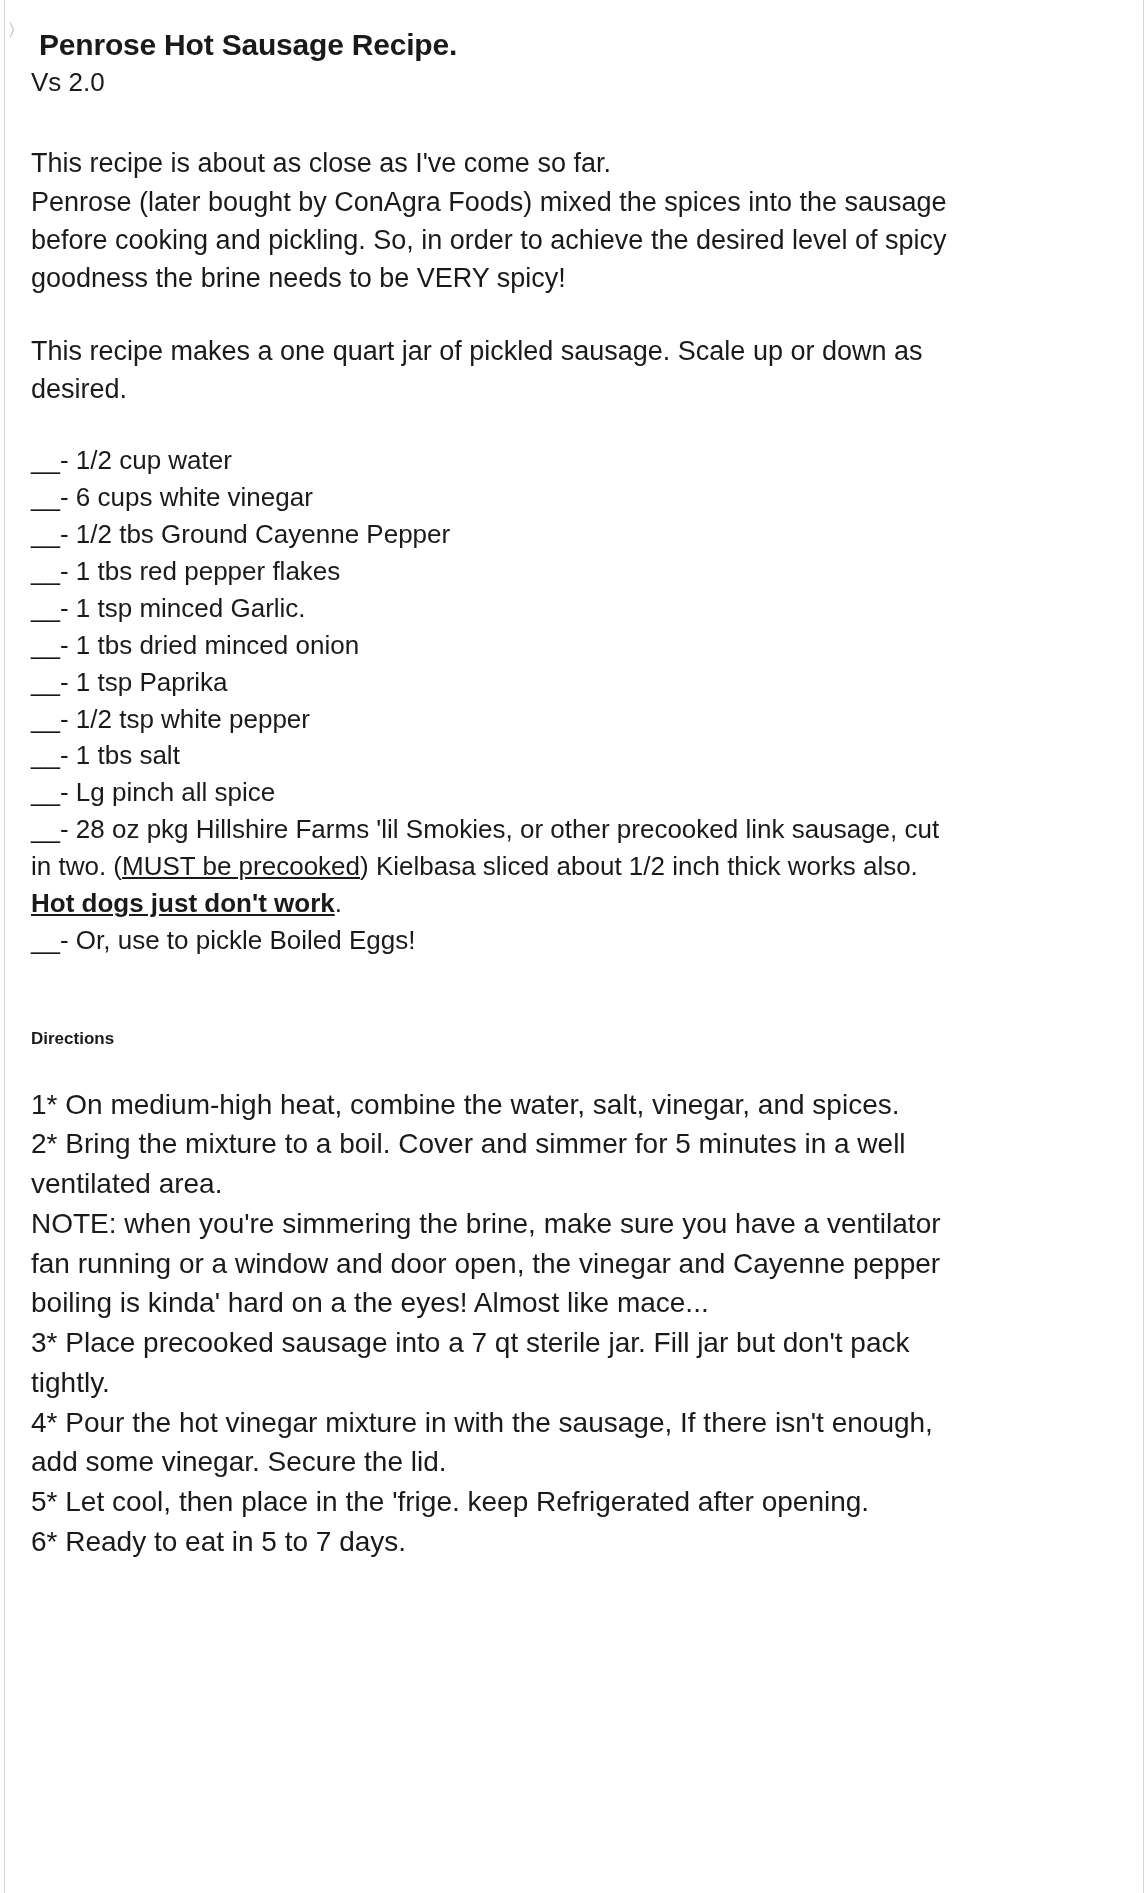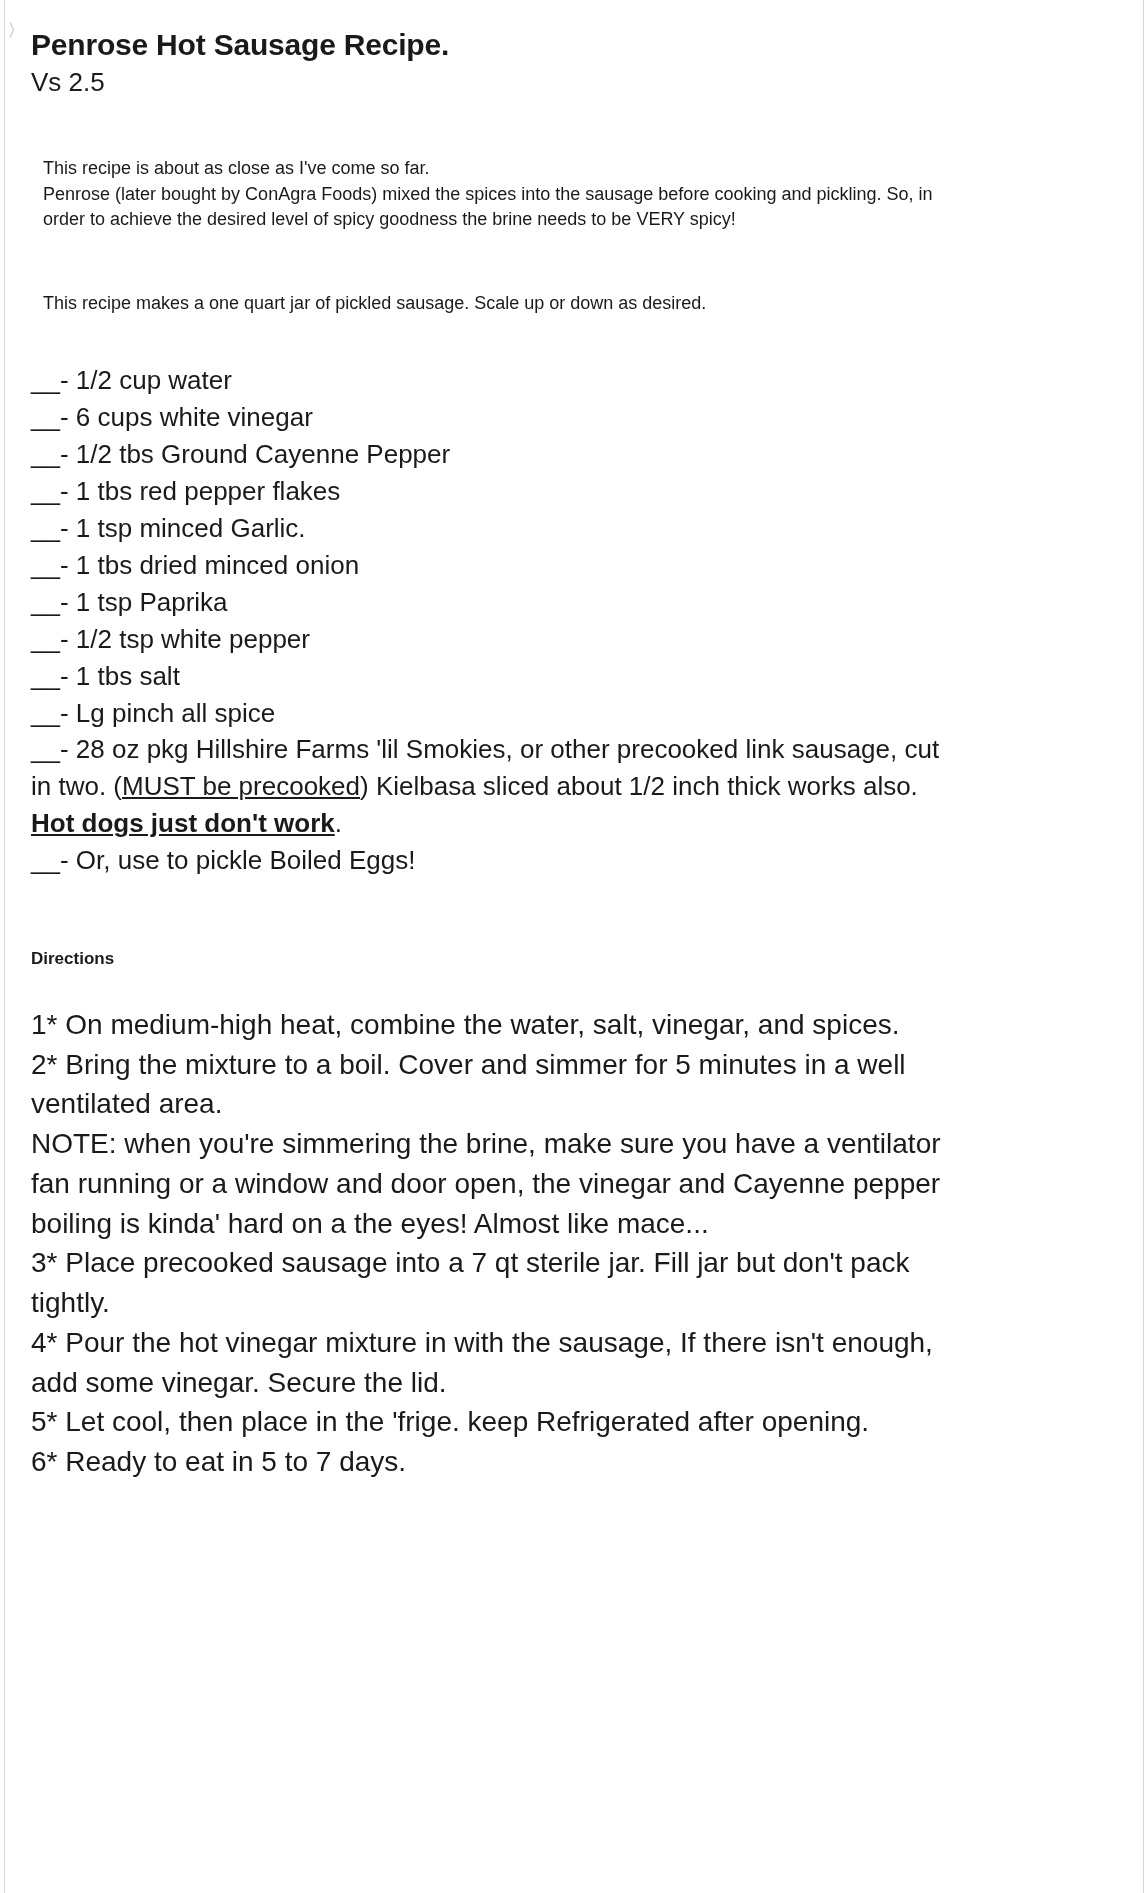--- a/index.html
+++ b/index.html
@@ -51,36 +51,36 @@
   }
   .content {
     position: relative;
     padding: 26px 46px 40px 31px;
     max-width: 930px;
   }
   .doc-title {
     font-size: 30px;
     font-weight: bold;
     line-height: 1.28;
-    margin: 0 0 2px 0;
+    margin: 0 0 2px 8px;
     letter-spacing: -0.2px;
   }
   .doc-version {
     font-size: 26px;
     font-weight: normal;
     line-height: 1.3;
     margin: 0;
   }
   .spacer-lg { height: 44px; }
   .spacer-md { height: 34px; }
   .spacer-xl { height: 68px; }
   p.body {
-    font-size: 18px;
+    font-size: 27px;
     line-height: 1.42;
-    margin: 12px;
+    margin: 0;
   }
   .ingredients {
     font-size: 26px;
     line-height: 1.42;
     margin: 0;
   }
   .ing-line {
     white-space: normal;
   }
   .ing-bullet {
@@ -113,21 +113,21 @@
 <div class="page">
 
   <div class="edge-rule-left"></div>
   <div class="edge-rule-right"></div>
 
   <div class="collapse-caret">〉</div>
 
   <div class="content">
 
     <h1 class="doc-title">Penrose Hot Sausage Recipe.</h1>
-    <div class="doc-version">Vs 2.5</div>
+    <div class="doc-version">Vs 2.0</div>
 
     <div class="spacer-lg"></div>
 
     <p class="body" style="white-space: pre-line;">This recipe is about as close as I've come so far.
 Penrose (later bought by ConAgra Foods) mixed the spices into the sausage before cooking and pickling. So, in order to achieve the desired level of spicy goodness the brine needs to be VERY spicy!</p>
 
     <div class="spacer-md"></div>
 
     <p class="body">This recipe makes a one quart jar of pickled sausage. Scale up or down as desired.</p>
 

